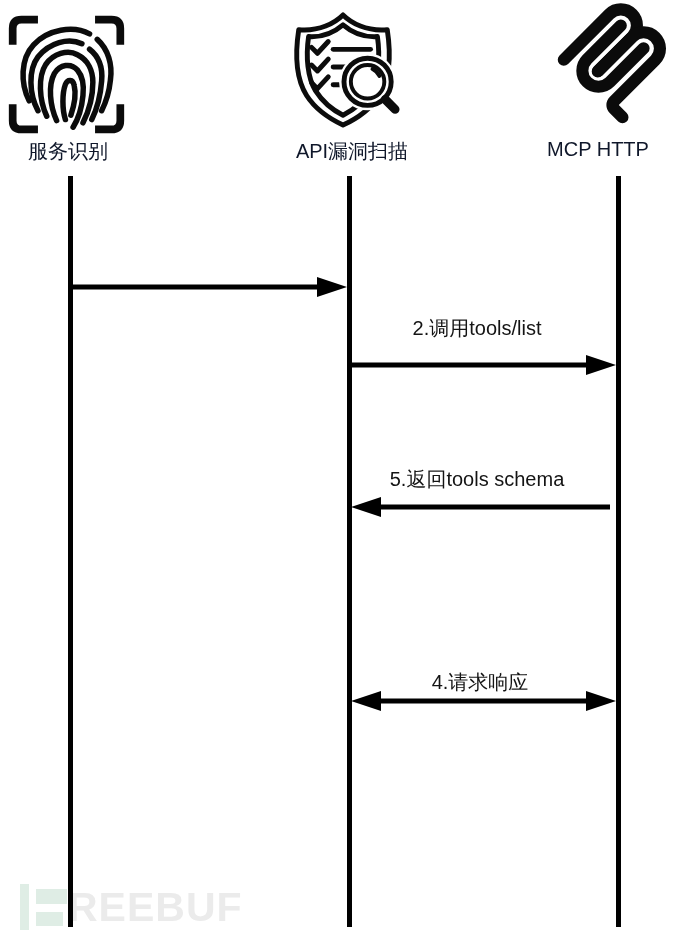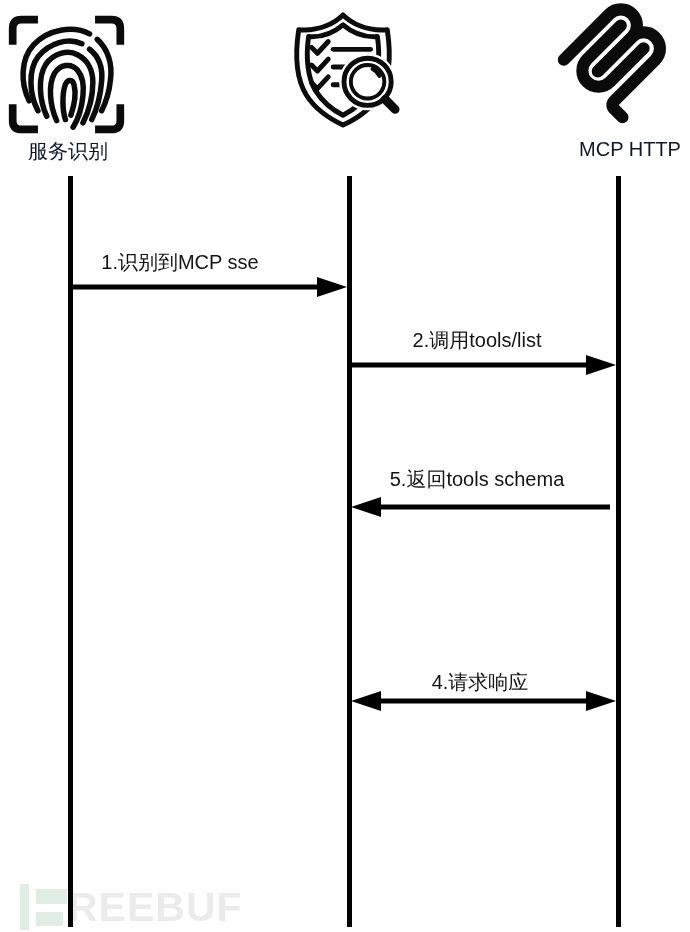--- a/index.html
+++ b/index.html
@@ -121,20 +121,20 @@
 
   <svg class="icon icon-mcp" viewBox="0 0 195 195">
     <g fill="none" stroke="#0b0b0b" stroke-width="18" stroke-linecap="round">
       <path d="M25 97.8528 L92.8823 29.9706 C102.255 20.598 117.451 20.598 126.823 29.9706 C136.196 39.3431 136.196 54.5391 126.823 63.9117 L75.5581 115.177"></path>
       <path d="M76.2653 114.47 L126.823 63.9117 C136.196 54.5391 151.392 54.5391 160.765 63.9117 L161.118 64.2652 C170.491 73.6378 170.491 88.8338 161.118 98.2063 L99.7248 159.6 C96.6006 162.724 96.6006 167.789 99.7248 170.913 L112.331 183.52"></path>
       <path d="M109.853 46.9411 L59.6482 97.1457 C50.2757 106.518 50.2757 121.714 59.6482 131.087 C69.0208 140.459 84.2168 140.459 93.5893 131.087 L143.794 80.8822"></path>
     </g>
   </svg>
 
   <div class="actor-label" style="left:68px">服务识别</div>
-  <div class="actor-label" style="left:630px">MCP HTTP</div>
+  <div class="actor-label" style="left:352px">API漏洞扫描</div>
+  <div class="actor-label" style="left:598px">MCP HTTP</div>
 
-  <div class="msg-label" style="left:180px;top:249px">1.识别到MCP sse</div>
-  <div class="msg-label" style="left:477px;top:327px">2.调用tools/list</div>
+  <div class="msg-label" style="left:477px;top:315px">2.调用tools/list</div>
   <div class="msg-label" style="left:477px;top:466px">5.返回tools schema</div>
   <div class="msg-label" style="left:480px;top:669px">4.请求响应</div>
 
 </div>
 
 </body></html>

